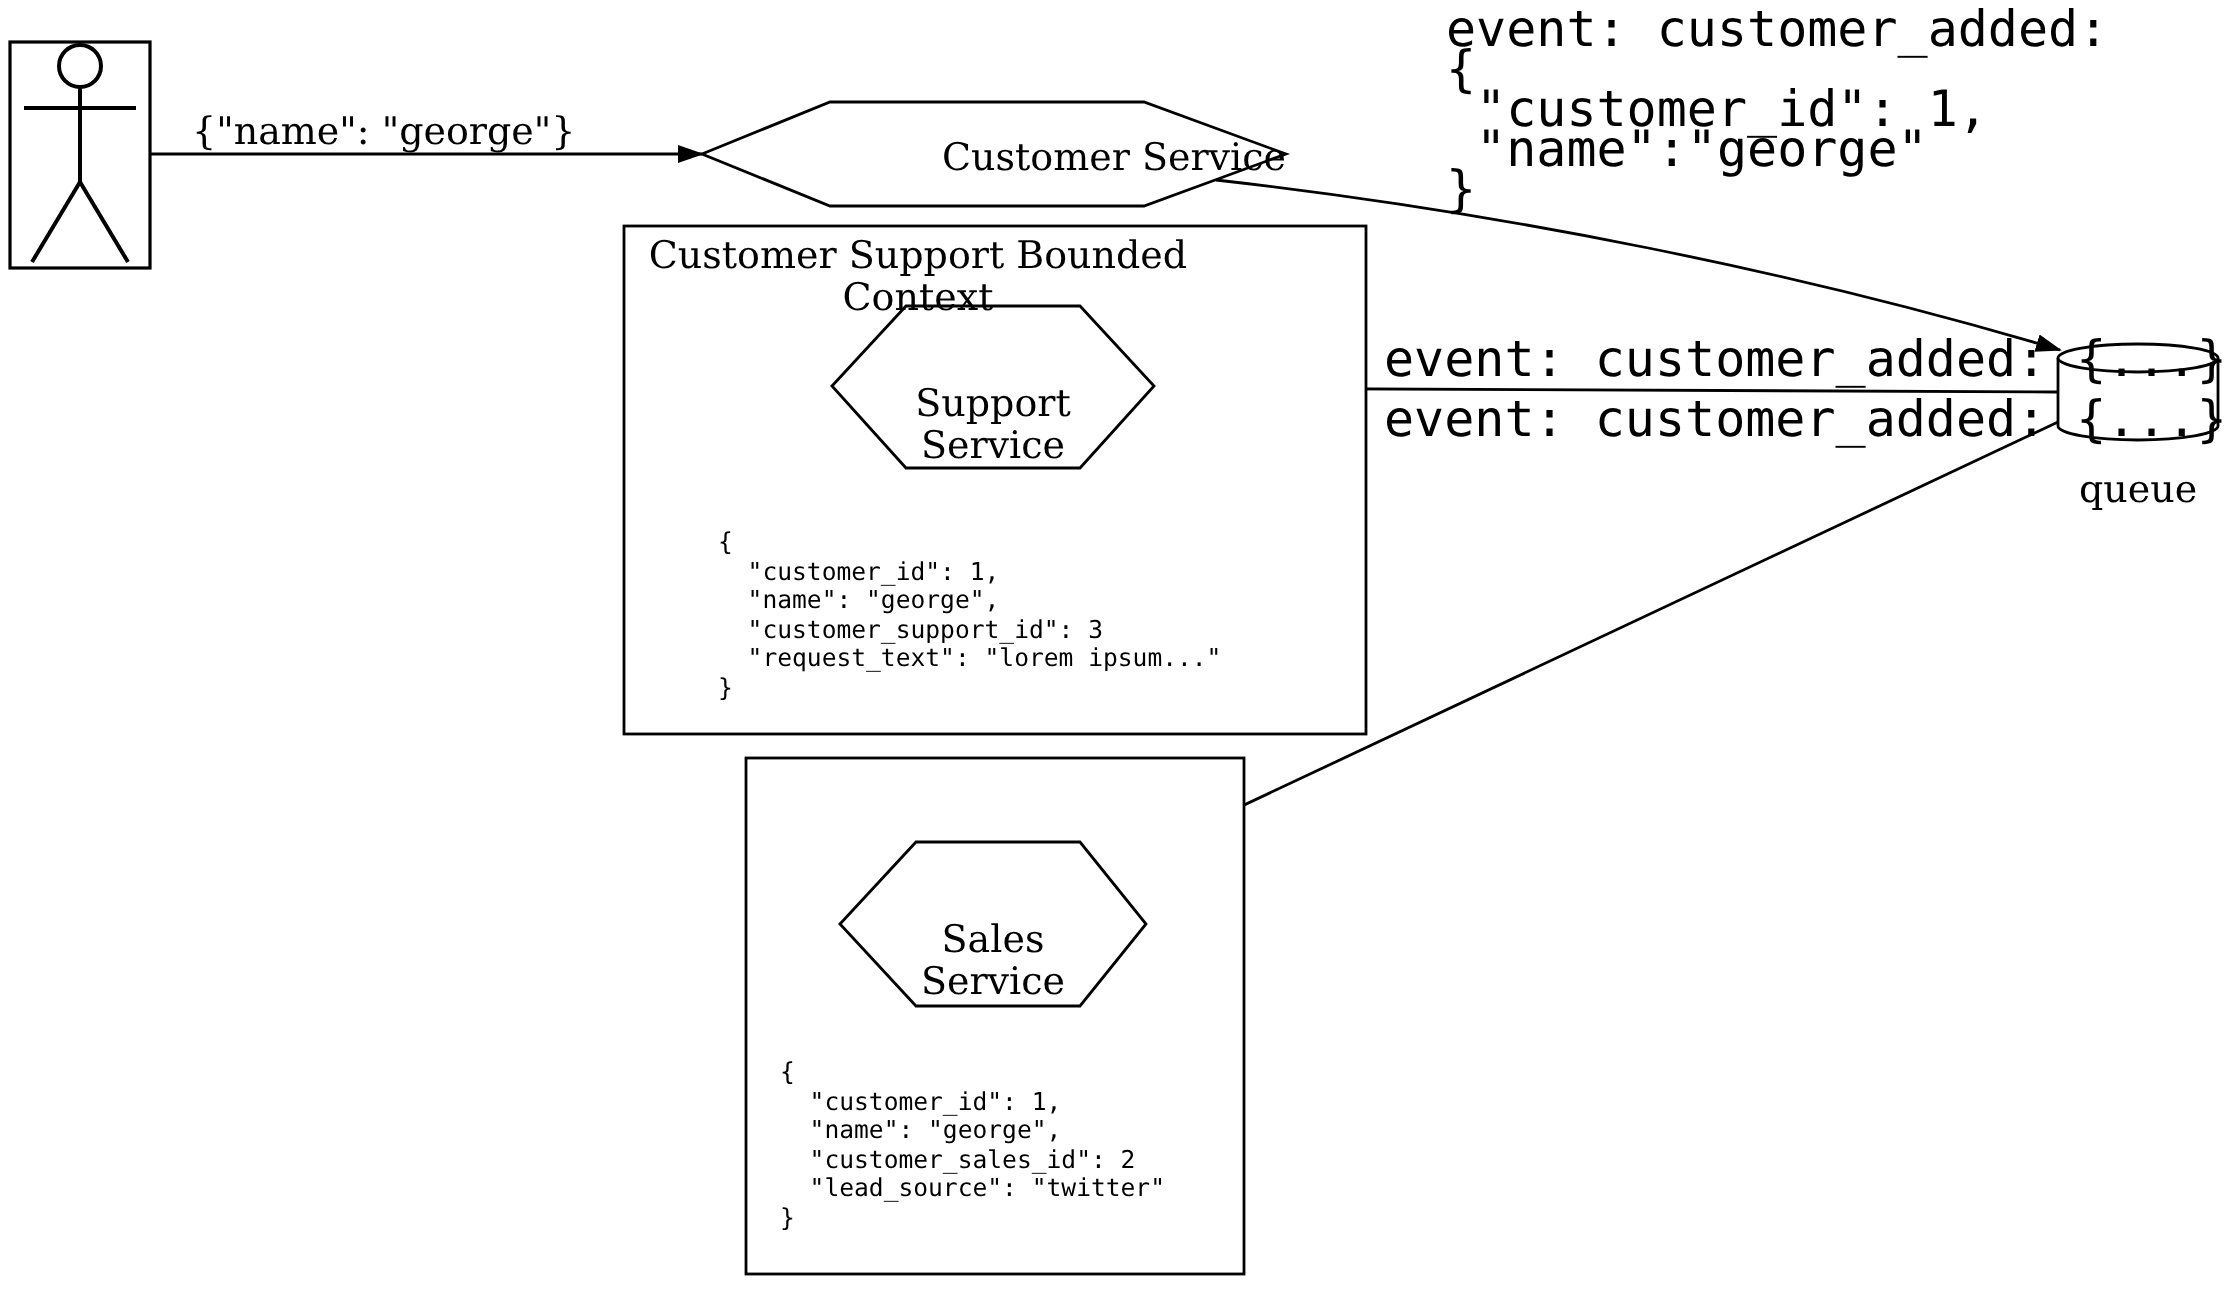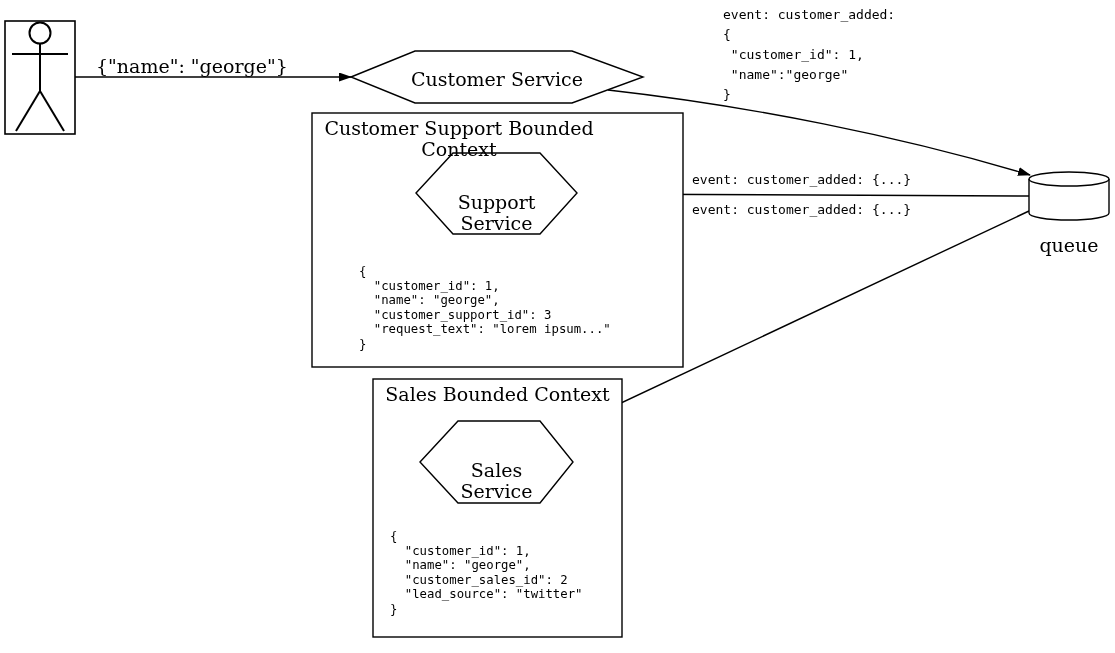--- a/index.html
+++ b/index.html
@@ -29,21 +29,21 @@
     font-family: "DejaVu Serif", serif;
     font-size: 19px;
     line-height: 21px;
     white-space: pre-line;
   }
   .center {
     text-align: center;
   }
   .mono-big {
     font-family: "DejaVu Sans Mono", monospace;
-    font-size: 13px;
+    font-size: 25px;
     line-height: 20px;
     white-space: pre;
   }
   .mono-small {
     font-family: "DejaVu Sans Mono", monospace;
     font-size: 12.3px;
     line-height: 14.6px;
     white-space: pre;
   }
 </style>
@@ -83,21 +83,21 @@
     <polygon points="420,462 458,421 540,421 573,462 540,503 458,503" fill="#ffffff" stroke="#000000" stroke-width="1.4"></polygon>
 
     <g>
       <path d="M1029,179 L1029,213 A40,7 0 0 0 1109,213 L1109,179" fill="#ffffff" stroke="#000000" stroke-width="1.4"></path>
       <ellipse cx="1069" cy="179" rx="40" ry="7" fill="#ffffff" stroke="#000000" stroke-width="1.4"></ellipse>
     </g>
   </svg>
 
   <div class="txt serif" style="left:96px; top:56px;">{"name": "george"}</div>
 
-  <div class="txt serif center" style="left:351px; top:69px; width:292px;">Customer Service</div>
+  <div class="txt serif center" style="left:351px; top:69px; width:292px;text-align:right;">Customer Service</div>
 
   <div class="txt mono-big" style="left:723px; top:5px;">event: customer_added:
 {
  "customer_id": 1,
  "name":"george"
 }</div>
 
   <div class="txt serif center" style="left:1029px; top:189px; width:80px;margin-top:46px;">queue</div>
 
   <div class="txt mono-big" style="left:692px; top:170px;">event: customer_added: {...}</div>
@@ -109,21 +109,20 @@
   <div class="txt serif center" style="left:416px; top:192px; width:161px;">Support
 Service</div>
 
   <div class="txt mono-small" style="left:359px; top:264px;">{
   "customer_id": 1,
   "name": "george",
   "customer_support_id": 3
   "request_text": "lorem ipsum..."
 }</div>
 
-  <div class="txt serif center" style="left:373px; top:384px; width:249px;">Sales Bounded Context</div>
 
   <div class="txt serif center" style="left:420px; top:460px; width:153px;">Sales
 Service</div>
 
   <div class="txt mono-small" style="left:390px; top:529px;">{
   "customer_id": 1,
   "name": "george",
   "customer_sales_id": 2
   "lead_source": "twitter"
 }</div>

